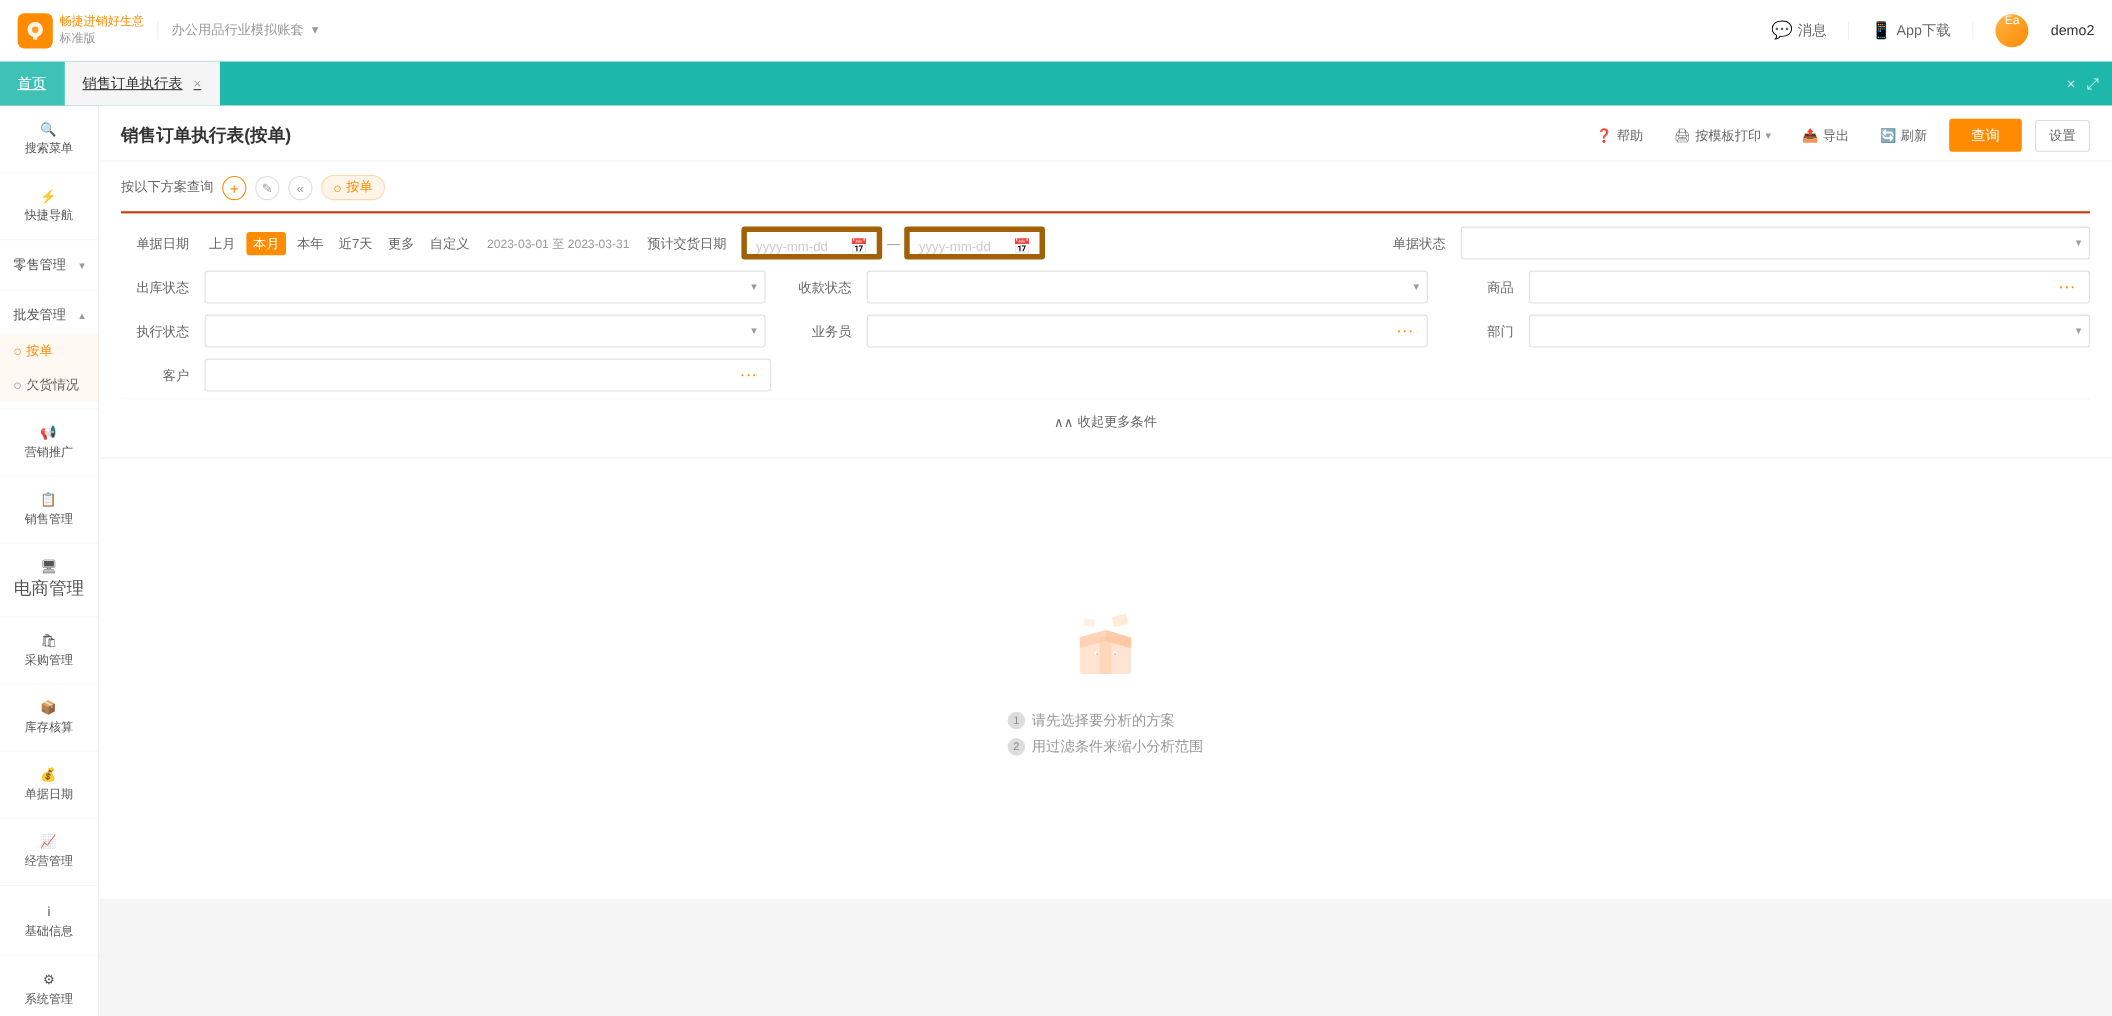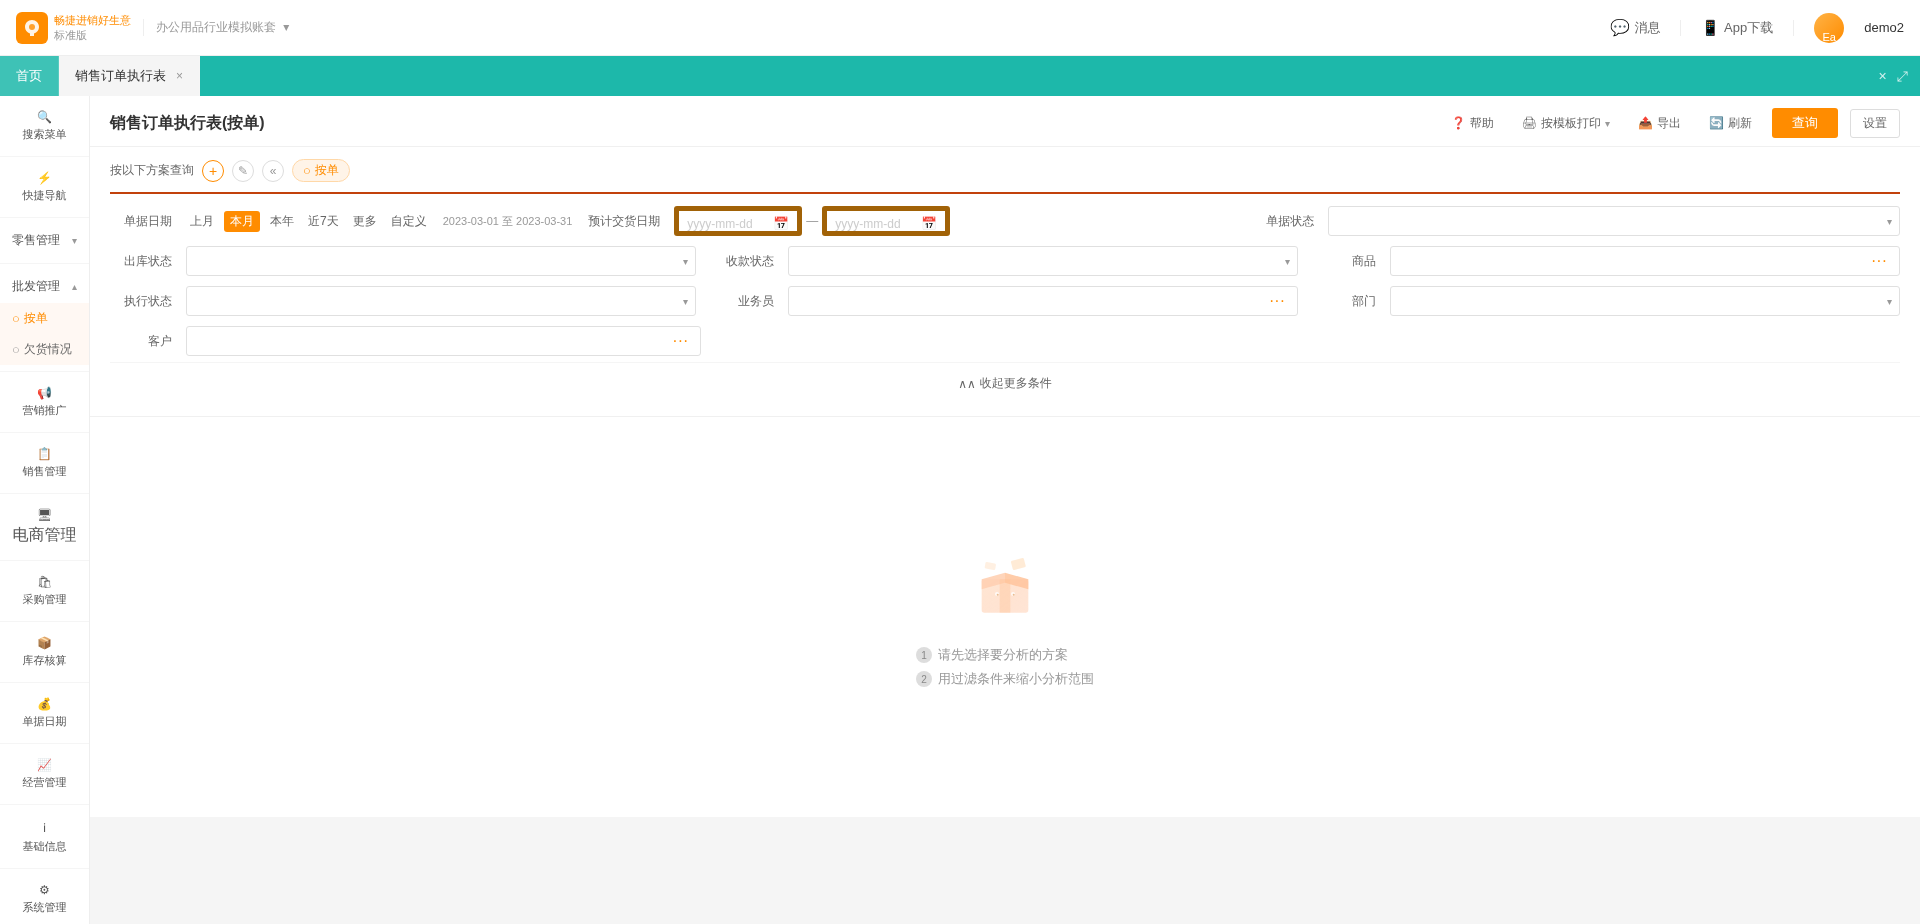--- a/index.html
+++ b/index.html
@@ -62,21 +62,21 @@
       color: #666;
       font-size: 13px;
       cursor: pointer;
     }
     .user-avatar {
       width: 30px;
       height: 30px;
       border-radius: 50%;
       background: linear-gradient(135deg, #ffb347, #ff8c00);
       display: flex;
-      align-items: flex-end;
+      align-items: flex-start;
       justify-content: center;
       color: white;
       font-size: 11px;
       cursor: pointer;
     }
     .user-name { font-size: 13px; color: #333; cursor: pointer; }
 
     
     .tab-bar {
       height: 40px;
@@ -87,20 +87,21 @@
     }
     .tab-item {
       display: flex;
       align-items: center;
       padding: 2px 16px;
       font-size: 13px;
       color: rgba(255,255,255,0.85);
       cursor: pointer;
       gap: 6px;
       border-right: 1px solid rgba(255,255,255,0.15);
+      text-decoration: underline;
     }
     .tab-item.home {
       background: rgba(255,255,255,0.15);
       color: white;
     }
     .tab-item.active {
       background: #f5f5f5;
       color: #333;
       font-weight: 500;
     }

